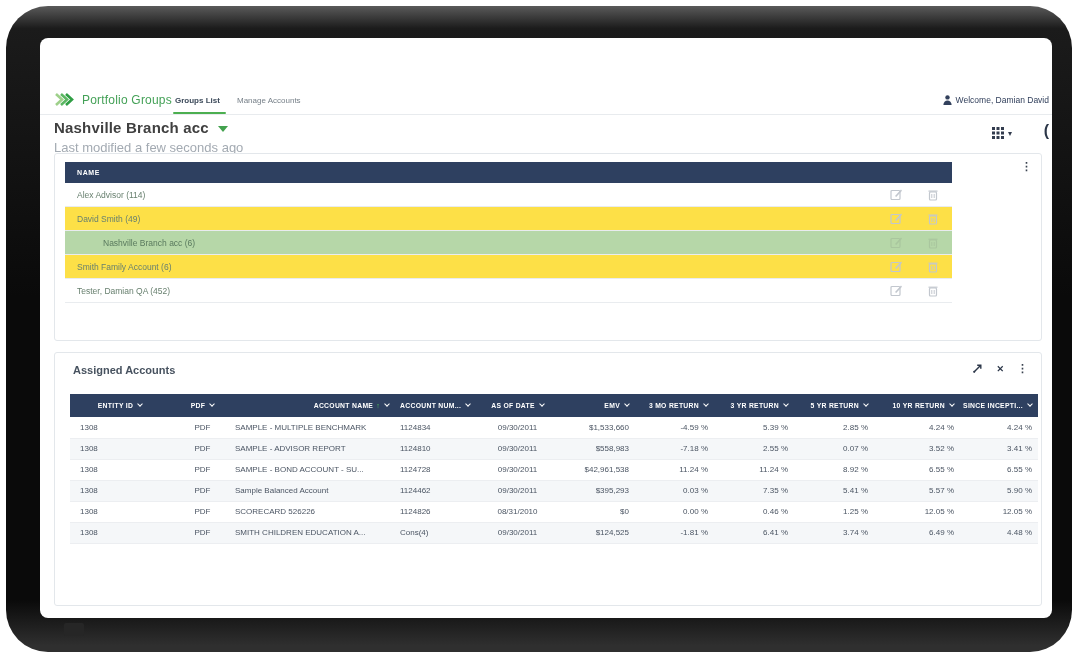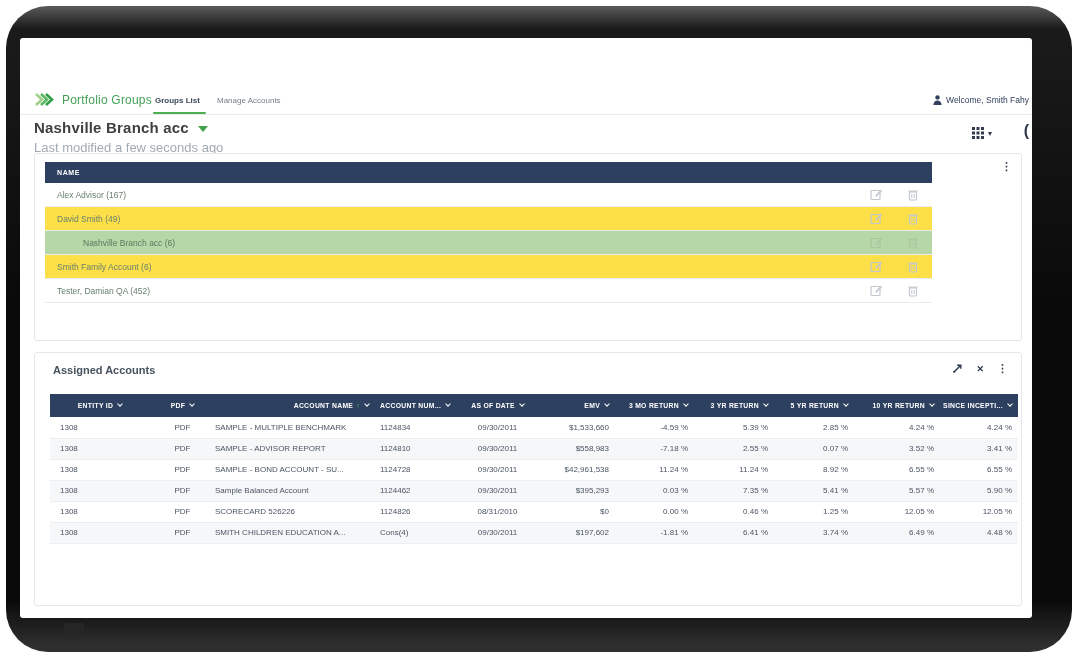--- a/index.html
+++ b/index.html
@@ -6,22 +6,22 @@
   body { font-family:"Liberation Sans", sans-serif; background:#ffffff; }
   #stage { position:relative; width:1076px; height:656px; overflow:hidden; }
 
   
   .bezel { position:absolute; left:6px; top:6px; width:1066px; height:646px;
     border-radius:42px;
     background:linear-gradient(180deg,#5a5a5a 0%,#1b1b1b 3.5%,#0a0a0a 45%,#0a0a0a 92%,#2f2f2f 99%);
   }
   .bezel-sticker { position:absolute; left:58px; bottom:16px; width:20px; height:13px;
     background:#262626; border-radius:2px; }
-  .screen { position:absolute; left:20px; top:38px; width:1012px; height:580px;
-    background:#ffffff; border-radius:3px; overflow:hidden; }
+  .screen { position:absolute; left:40px; top:38px; width:1012px; height:580px;
+    background:#ffffff; border-radius:8px; overflow:hidden; }
 
   
   .app-header { position:absolute; left:0; top:46px; width:100%; height:31px;
     border-bottom:1px solid #e8ebee; }
   .logo { position:absolute; left:14px; top:7px; }
   .app-title { position:absolute; left:42px; top:9px; font-size:12px; color:#44a157; letter-spacing:.2px; }
   .tab { position:absolute; top:12px; font-size:8px; cursor:pointer; }
   .tab.t1 { left:135px; color:#3c4a5a; font-weight:bold; }
   .tab.t1::after { content:""; position:absolute; left:-2px; right:-6px; bottom:-9px;
     height:2px; background:#4caf50; border-radius:1px; }
@@ -98,21 +98,21 @@
         </svg>
       </span>
       <span class="app-title">Portfolio Groups</span>
       <span class="tab t1">Groups List</span>
       <span class="tab t2">Manage Accounts</span>
       <span class="welcome">
         <svg width="9" height="10" viewBox="0 0 9 10">
           <circle cx="4.5" cy="2.4" r="2.2" fill="#32405c"></circle>
           <path d="M0.4 10 a4.1 4.6 0 0 1 8.2 0 z" fill="#32405c"></path>
         </svg>
-        <span>Welcome, Smith Fahy</span>
+        <span>Welcome, Damian David</span>
       </span>
     </div>
 
     <div class="page-title-wrap">
       <span class="page-title">Nashville Branch acc</span>
       <span class="caret-down"></span>
     </div>
     <div class="last-modified">Last modified a few seconds ago</div>
 
     <span class="view-icons">
@@ -132,21 +132,21 @@
       <span class="grid-caret">▾</span>
     </span>
     <span class="clipped-icon">(</span>
 
     <div class="panel groups">
       <span class="kebab">⋮</span>
       <div class="groups-table">
         <div class="g-head">NAME</div>
 
         <div class="g-row">
-          <span class="g-name">Alex Advisor (167)</span>
+          <span class="g-name">Alex Advisor (114)</span>
           <span class="row-actions">
             <button class="icon-btn">
               <svg width="13" height="13" viewBox="0 0 13 13">
                   <rect x="1" y="2.5" width="9" height="9" rx="1" fill="none" stroke="#c2c7ce" stroke-width="1.2"></rect>
                   <path d="M5 8 L11 1.5 L12 2.7 L6.2 9 Z" fill="#c2c7ce"></path>
                 </svg>
             </button>
             <button class="icon-btn">
               <svg width="10" height="12" viewBox="0 0 10 12">
                   <rect x="1.5" y="3" width="7" height="8" rx="1" fill="none" stroke="#c2c7ce" stroke-width="1.2"></rect>
@@ -346,21 +346,21 @@
             <td class="ar pr12">1.25 %</td>
             <td class="ar pr6">12.05 %</td>
             <td class="ar pr6">12.05 %</td>
           </tr>
           <tr class="alt">
             <td class="al pl10">1308</td>
             <td class="ac green">PDF</td>
             <td class="al green">SMITH CHILDREN EDUCATION A...</td>
             <td class="al pl5 green">Cons(4)</td>
             <td class="ac">09/30/2011</td>
-            <td class="ar pr6">$197,602</td>
+            <td class="ar pr6">$124,525</td>
             <td class="ar pr12">-1.81 %</td>
             <td class="ar pr12">6.41 %</td>
             <td class="ar pr12">3.74 %</td>
             <td class="ar pr6">6.49 %</td>
             <td class="ar pr6">4.48 %</td>
           </tr>
         </tbody>
       </table>
     </div>
 

